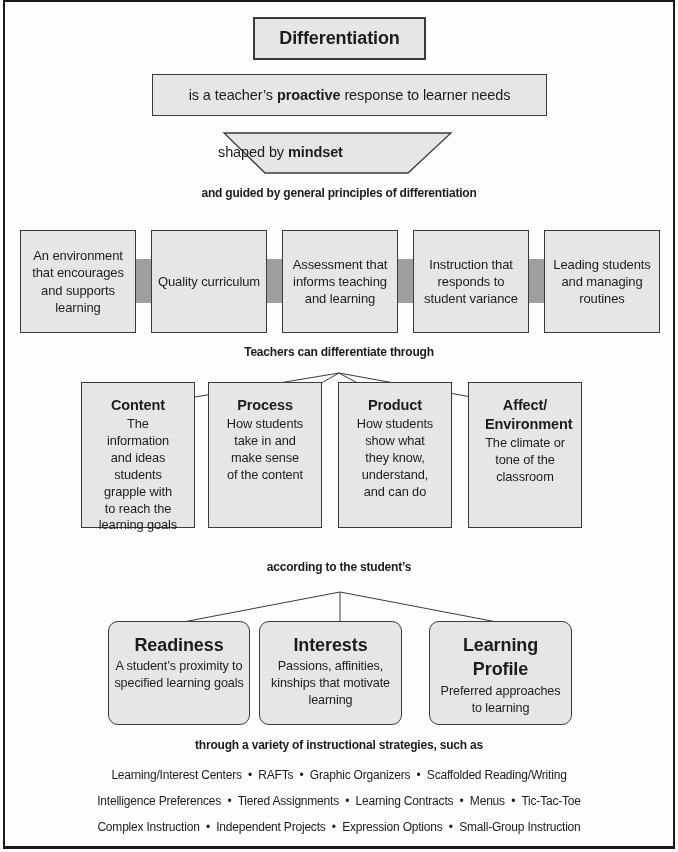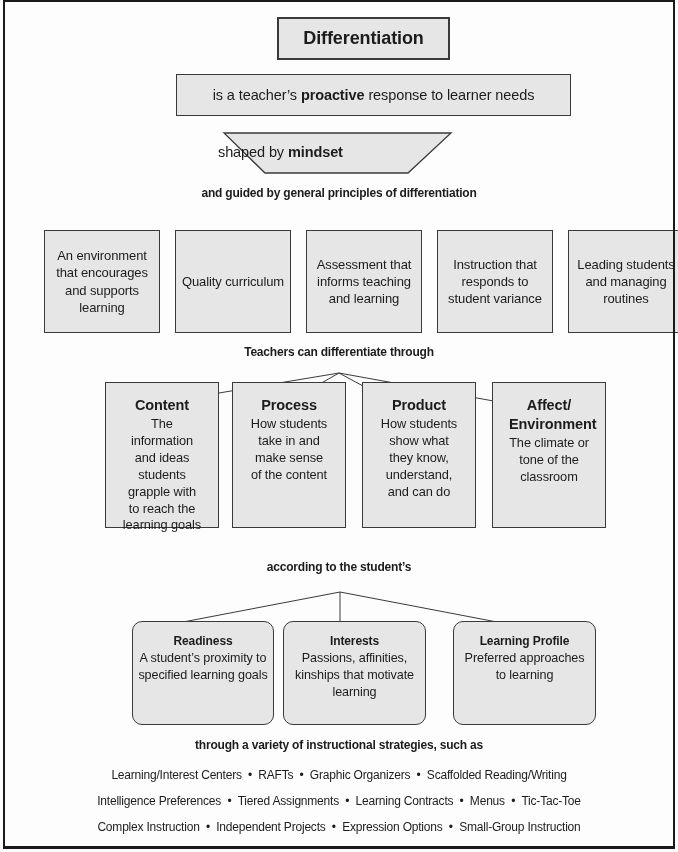--- a/index.html
+++ b/index.html
@@ -7,21 +7,21 @@
     position:relative;width:678px;height:852px;background:#fdfdfd;
     font-family:"Liberation Sans","DejaVu Sans",sans-serif;color:#1c1c1c;
     overflow:hidden;letter-spacing:-0.1px;
   }
   .frame{
     position:absolute;left:3px;top:0;right:3px;bottom:3px;
     border:2px solid #1a1a1a;border-bottom-width:3px;pointer-events:none;
   }
   .gbox{
     position:absolute;background:#e6e6e6;border:1px solid #3a3a3a;
-    box-sizing:border-box;text-align:center;margin-left:24px;
+    box-sizing:border-box;text-align:center;
   }
   .title-box{
     left:253px;top:17px;width:173px;height:43px;border-width:2px;
     display:flex;align-items:center;justify-content:center;
     font-weight:bold;font-size:18px;
   }
   .def-box{
     left:152px;top:74px;width:395px;height:42px;border-width:1.5px;
     display:flex;align-items:center;justify-content:center;font-size:14.5px;
   }
@@ -44,21 +44,21 @@
     font-size:13px;line-height:1.32;padding:4px 5px;
   }
   .connector{position:absolute;top:259px;width:19px;height:44px;background:#9e9e9e;}
   .fan{position:absolute;left:0;width:678px;}
   .ebox{top:382px;width:114px;height:146px;padding:13px 16px 0;font-size:12.8px;line-height:1.32;}
   .ebox .bt{font-weight:bold;font-size:14.5px;margin-bottom:1px;}
   .tbox{
     top:621px;height:104px;border-radius:10px;border-width:1.5px;
     padding:11px 4px 0;font-size:12.6px;line-height:1.35;
   }
-  .tbox .bt{font-weight:bold;font-size:12px;margin-bottom:1px;}
+  .tbox .bt{font-weight:bold;font-size:18px;margin-bottom:1px;}
   .strategies{
     position:absolute;left:4px;top:762px;width:670px;text-align:center;
     font-size:12px;line-height:26px;letter-spacing:-0.2px;
   }
   b{font-weight:bold;}
 </style>
 </head>
 <body>
 
 <div class="stage">

